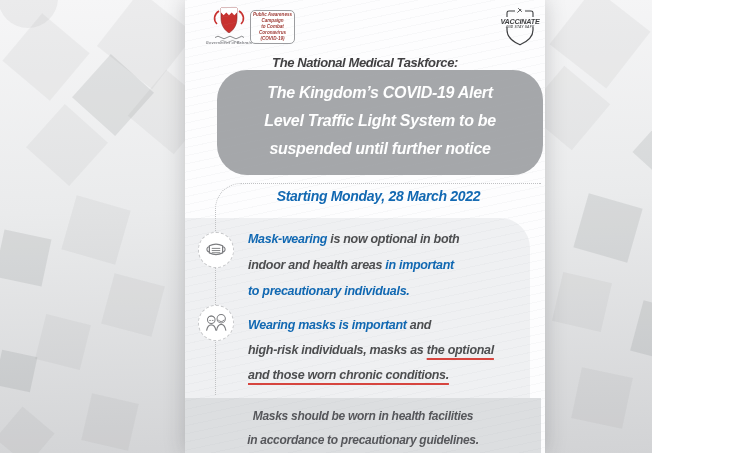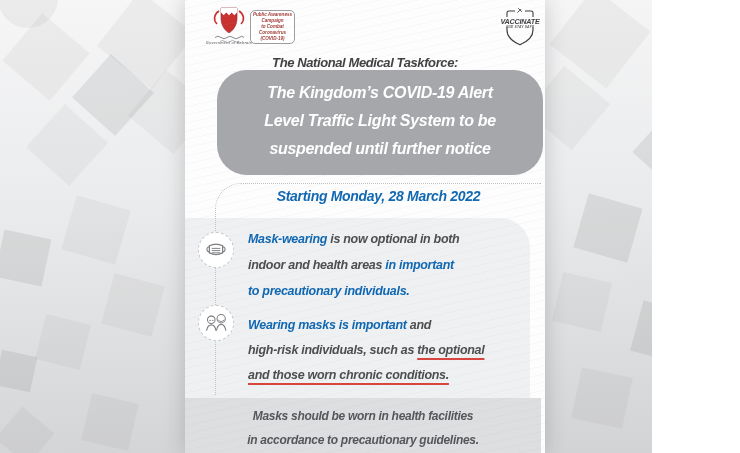--- a/index.html
+++ b/index.html
@@ -163,21 +163,21 @@
     </div>
 
     <div class="point-text point-1">
       <div><span class="blue">Mask-wearing</span><span> is now optional in both</span></div>
       <div><span>indoor and health areas </span><span class="blue">in important</span></div>
       <div><span class="blue">to precautionary individuals.</span></div>
     </div>
 
     <div class="point-text point-2">
       <div><span class="blue">Wearing masks is important</span><span> and</span></div>
-      <div><span>high-risk individuals, such as </span><span class="ru">the optional</span></div>
+      <div><span>high-risk individuals, masks as </span><span class="ru">the optional</span></div>
       <div><span class="ru">and those worn chronic conditions.</span></div>
     </div>
 
     <div class="footer-band">
       <div>Masks should be worn in health facilities</div>
       <div>in accordance to precautionary guidelines.</div>
     </div>
 
   </div>
 </div>

